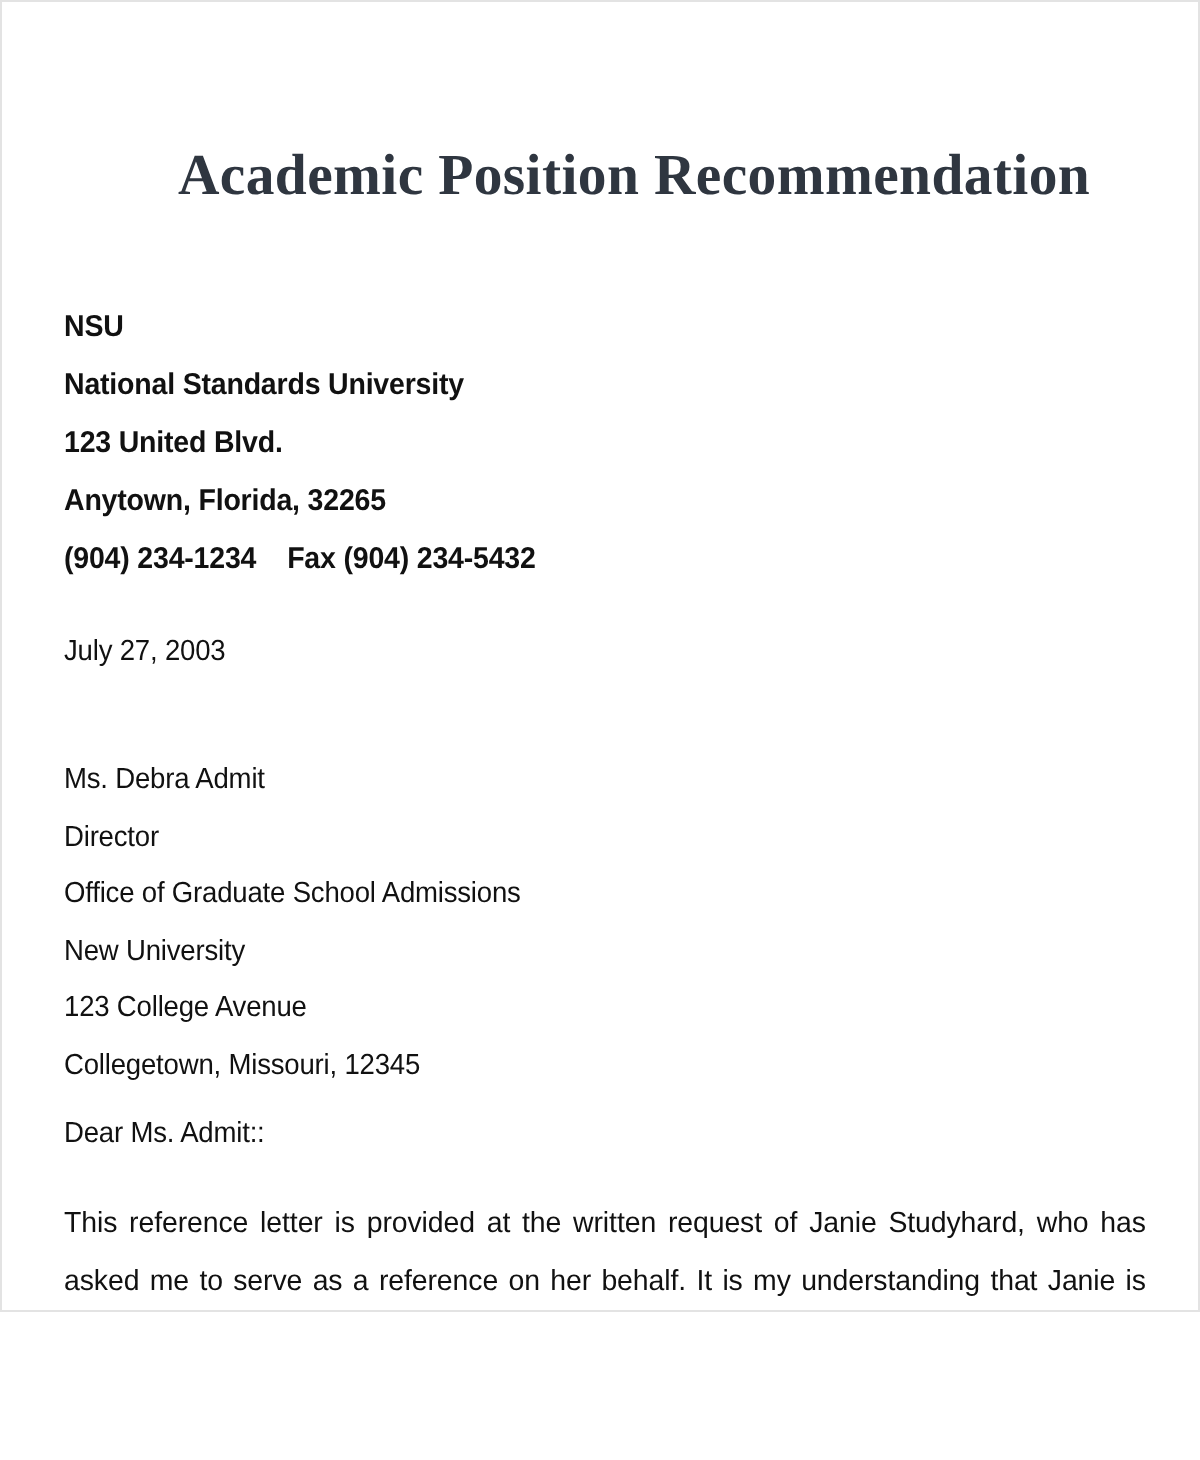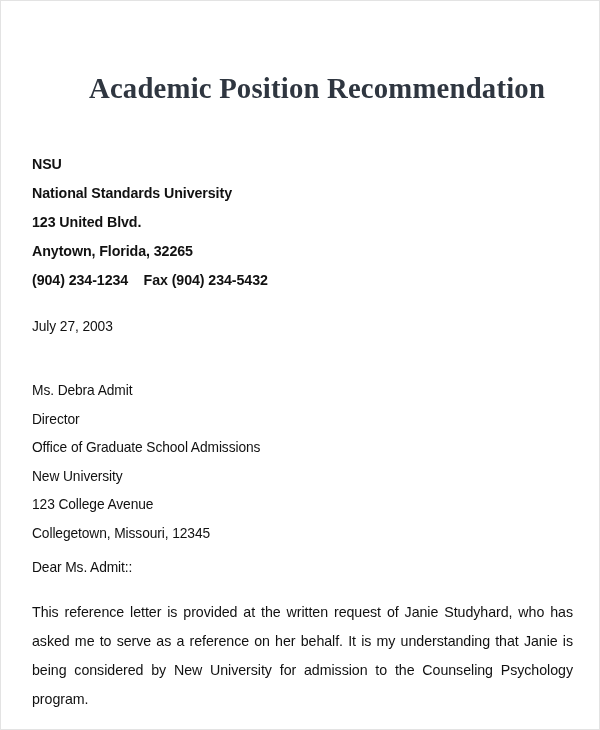--- a/index.html
+++ b/index.html
@@ -4,21 +4,21 @@
 <style>
   html, body {
     margin: 0;
     padding: 0;
     background: #ffffff;
   }
 
   .page {
     position: relative;
     width: 600px;
-    height: 730px;
+    height: 656px;
     background: #ffffff;
     border: 1px solid #e3e3e3;
     box-sizing: border-box;
     overflow: hidden;
     font-family: "Liberation Sans", sans-serif;
   }
 
   .doc-title {
     position: absolute;
     left: 88px;

